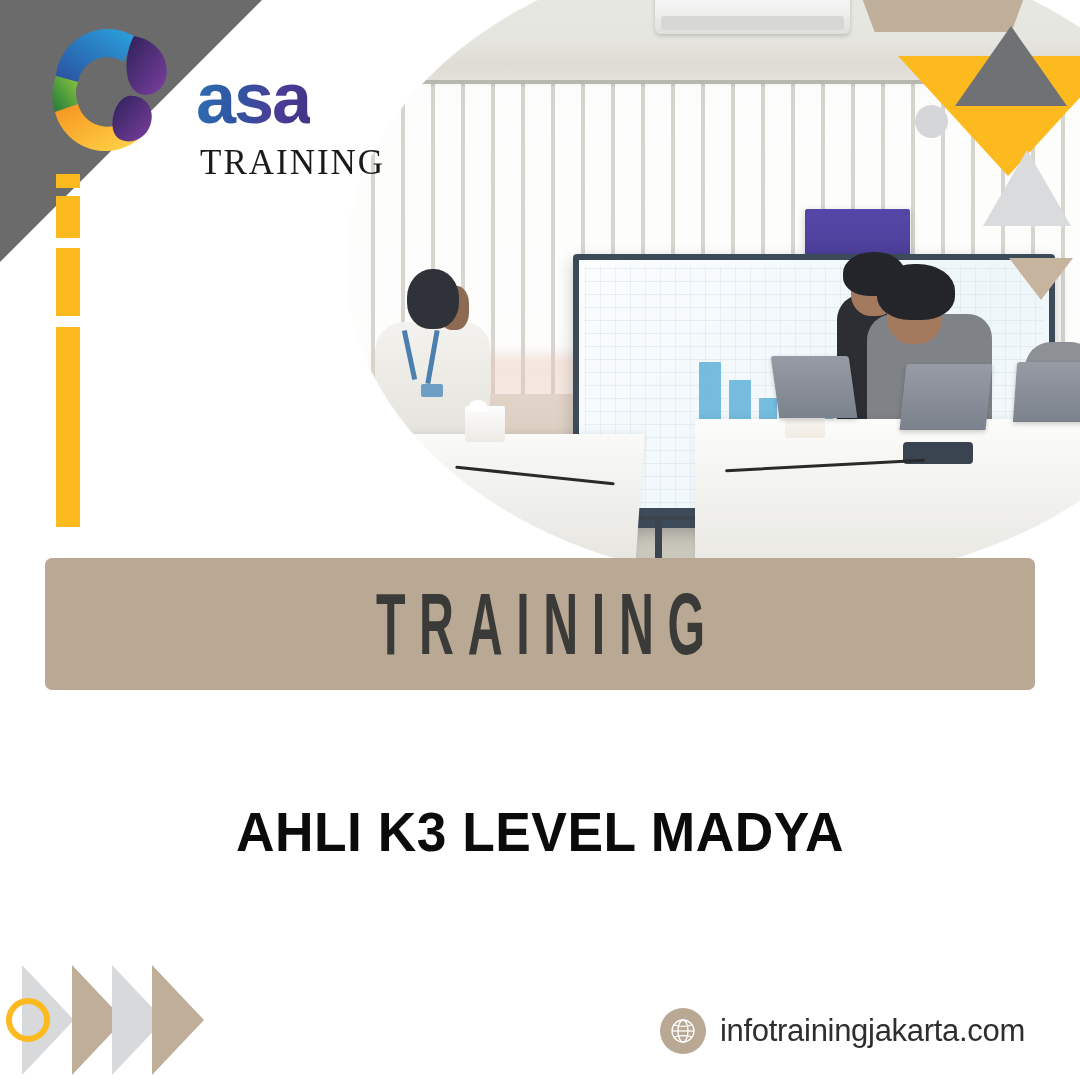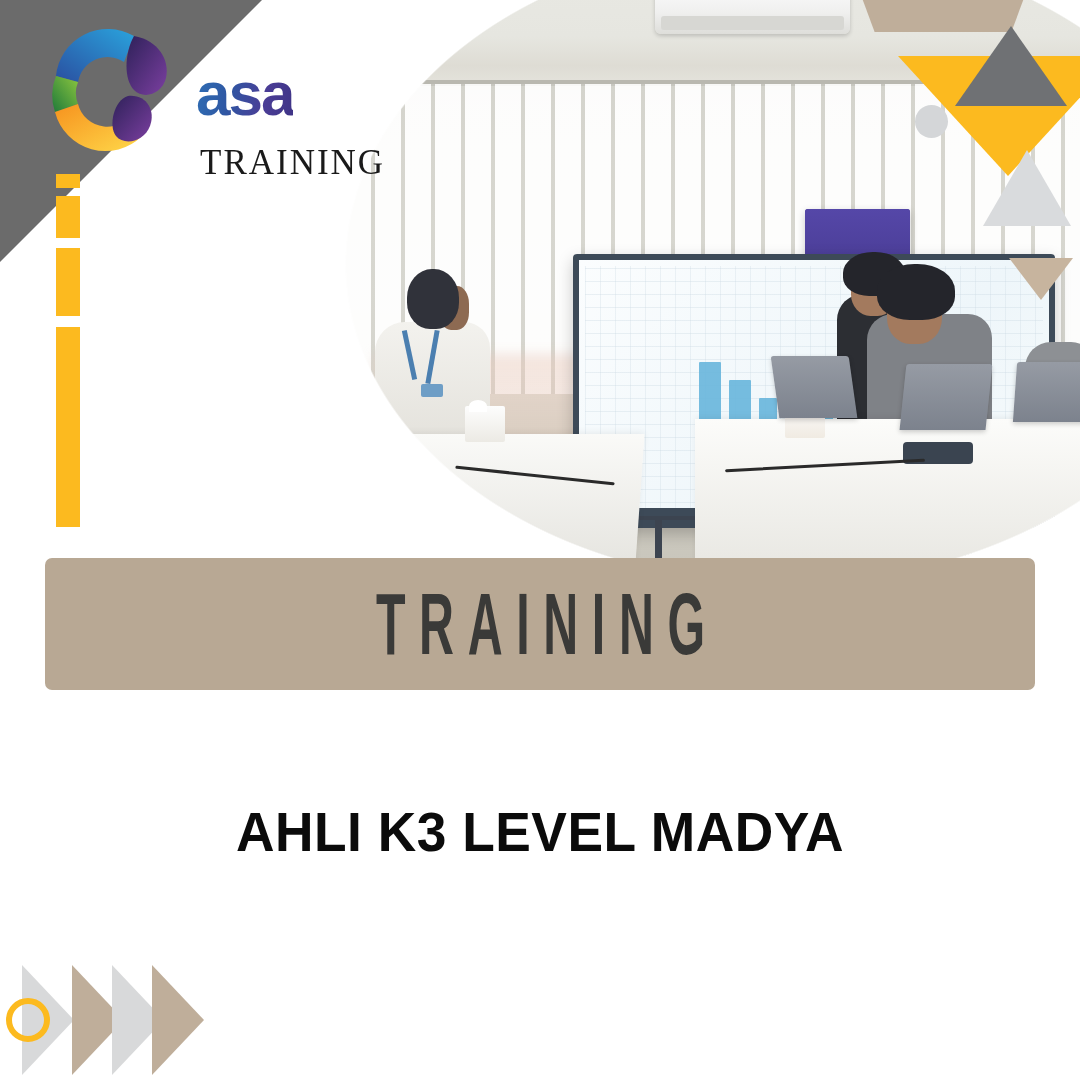--- a/index.html
+++ b/index.html
@@ -180,21 +180,21 @@
   
   .footer{position:absolute;z-index:9;left:660px;top:1008px;display:flex;align-items:center;gap:14px;}
   .globe{width:46px;height:46px;border-radius:50%;background:#b8a894;position:relative;flex:none;}
   .globe svg{position:absolute;left:9px;top:9px;}
   .site{font-family:"Liberation Sans",sans-serif;font-size:31px;color:#2e2e2e;letter-spacing:-.3px;}
 
   
   .logo{position:absolute;left:38px;top:18px;z-index:10;width:330px;height:160px;}
   .logo-word{
     position:absolute;left:158px;top:48px;
-    font-family:"Liberation Sans",sans-serif;font-weight:bold;font-size:62px;line-height:.9;
+    font-family:"Liberation Sans",sans-serif;font-weight:bold;font-size:72px;line-height:.9;
     background:linear-gradient(100deg,#2f6fb5 0%,#2f57a3 35%,#4a3d96 70%,#3f3486 100%);
     -webkit-background-clip:text;background-clip:text;color:transparent;
     letter-spacing:-2px;
   }
   .logo-sub{
     position:absolute;left:162px;top:125px;
     font-family:"Liberation Serif",serif;font-size:35px;color:#1a1a1a;letter-spacing:2px;
   }
 </style>
 </head>
@@ -340,14 +340,26 @@
   </div>
 
   <div class="subtitle">AHLI K3 LEVEL MADYA</div>
 
   <div class="chev c1"></div>
   <div class="chev c2"></div>
   <div class="chev c3"></div>
   <div class="chev c4"></div>
   <div class="ring-yellow"></div>
 
+  <div class="footer">
+    <div class="globe">
+      <svg width="28" height="28" viewBox="0 0 28 28" fill="none" stroke="#ffffff" stroke-width="1.3">
+        <circle cx="14" cy="14" r="11"></circle>
+        <ellipse cx="14" cy="14" rx="5" ry="11"></ellipse>
+        <line x1="3" y1="14" x2="25" y2="14"></line>
+        <path d="M5 7.5 C9 10 19 10 23 7.5"></path>
+        <path d="M5 20.5 C9 18 19 18 23 20.5"></path>
+      </svg>
+    </div>
+    <div class="site">infotrainingjakarta.com</div>
+  </div>
 
 </div>
 
 </body></html>

